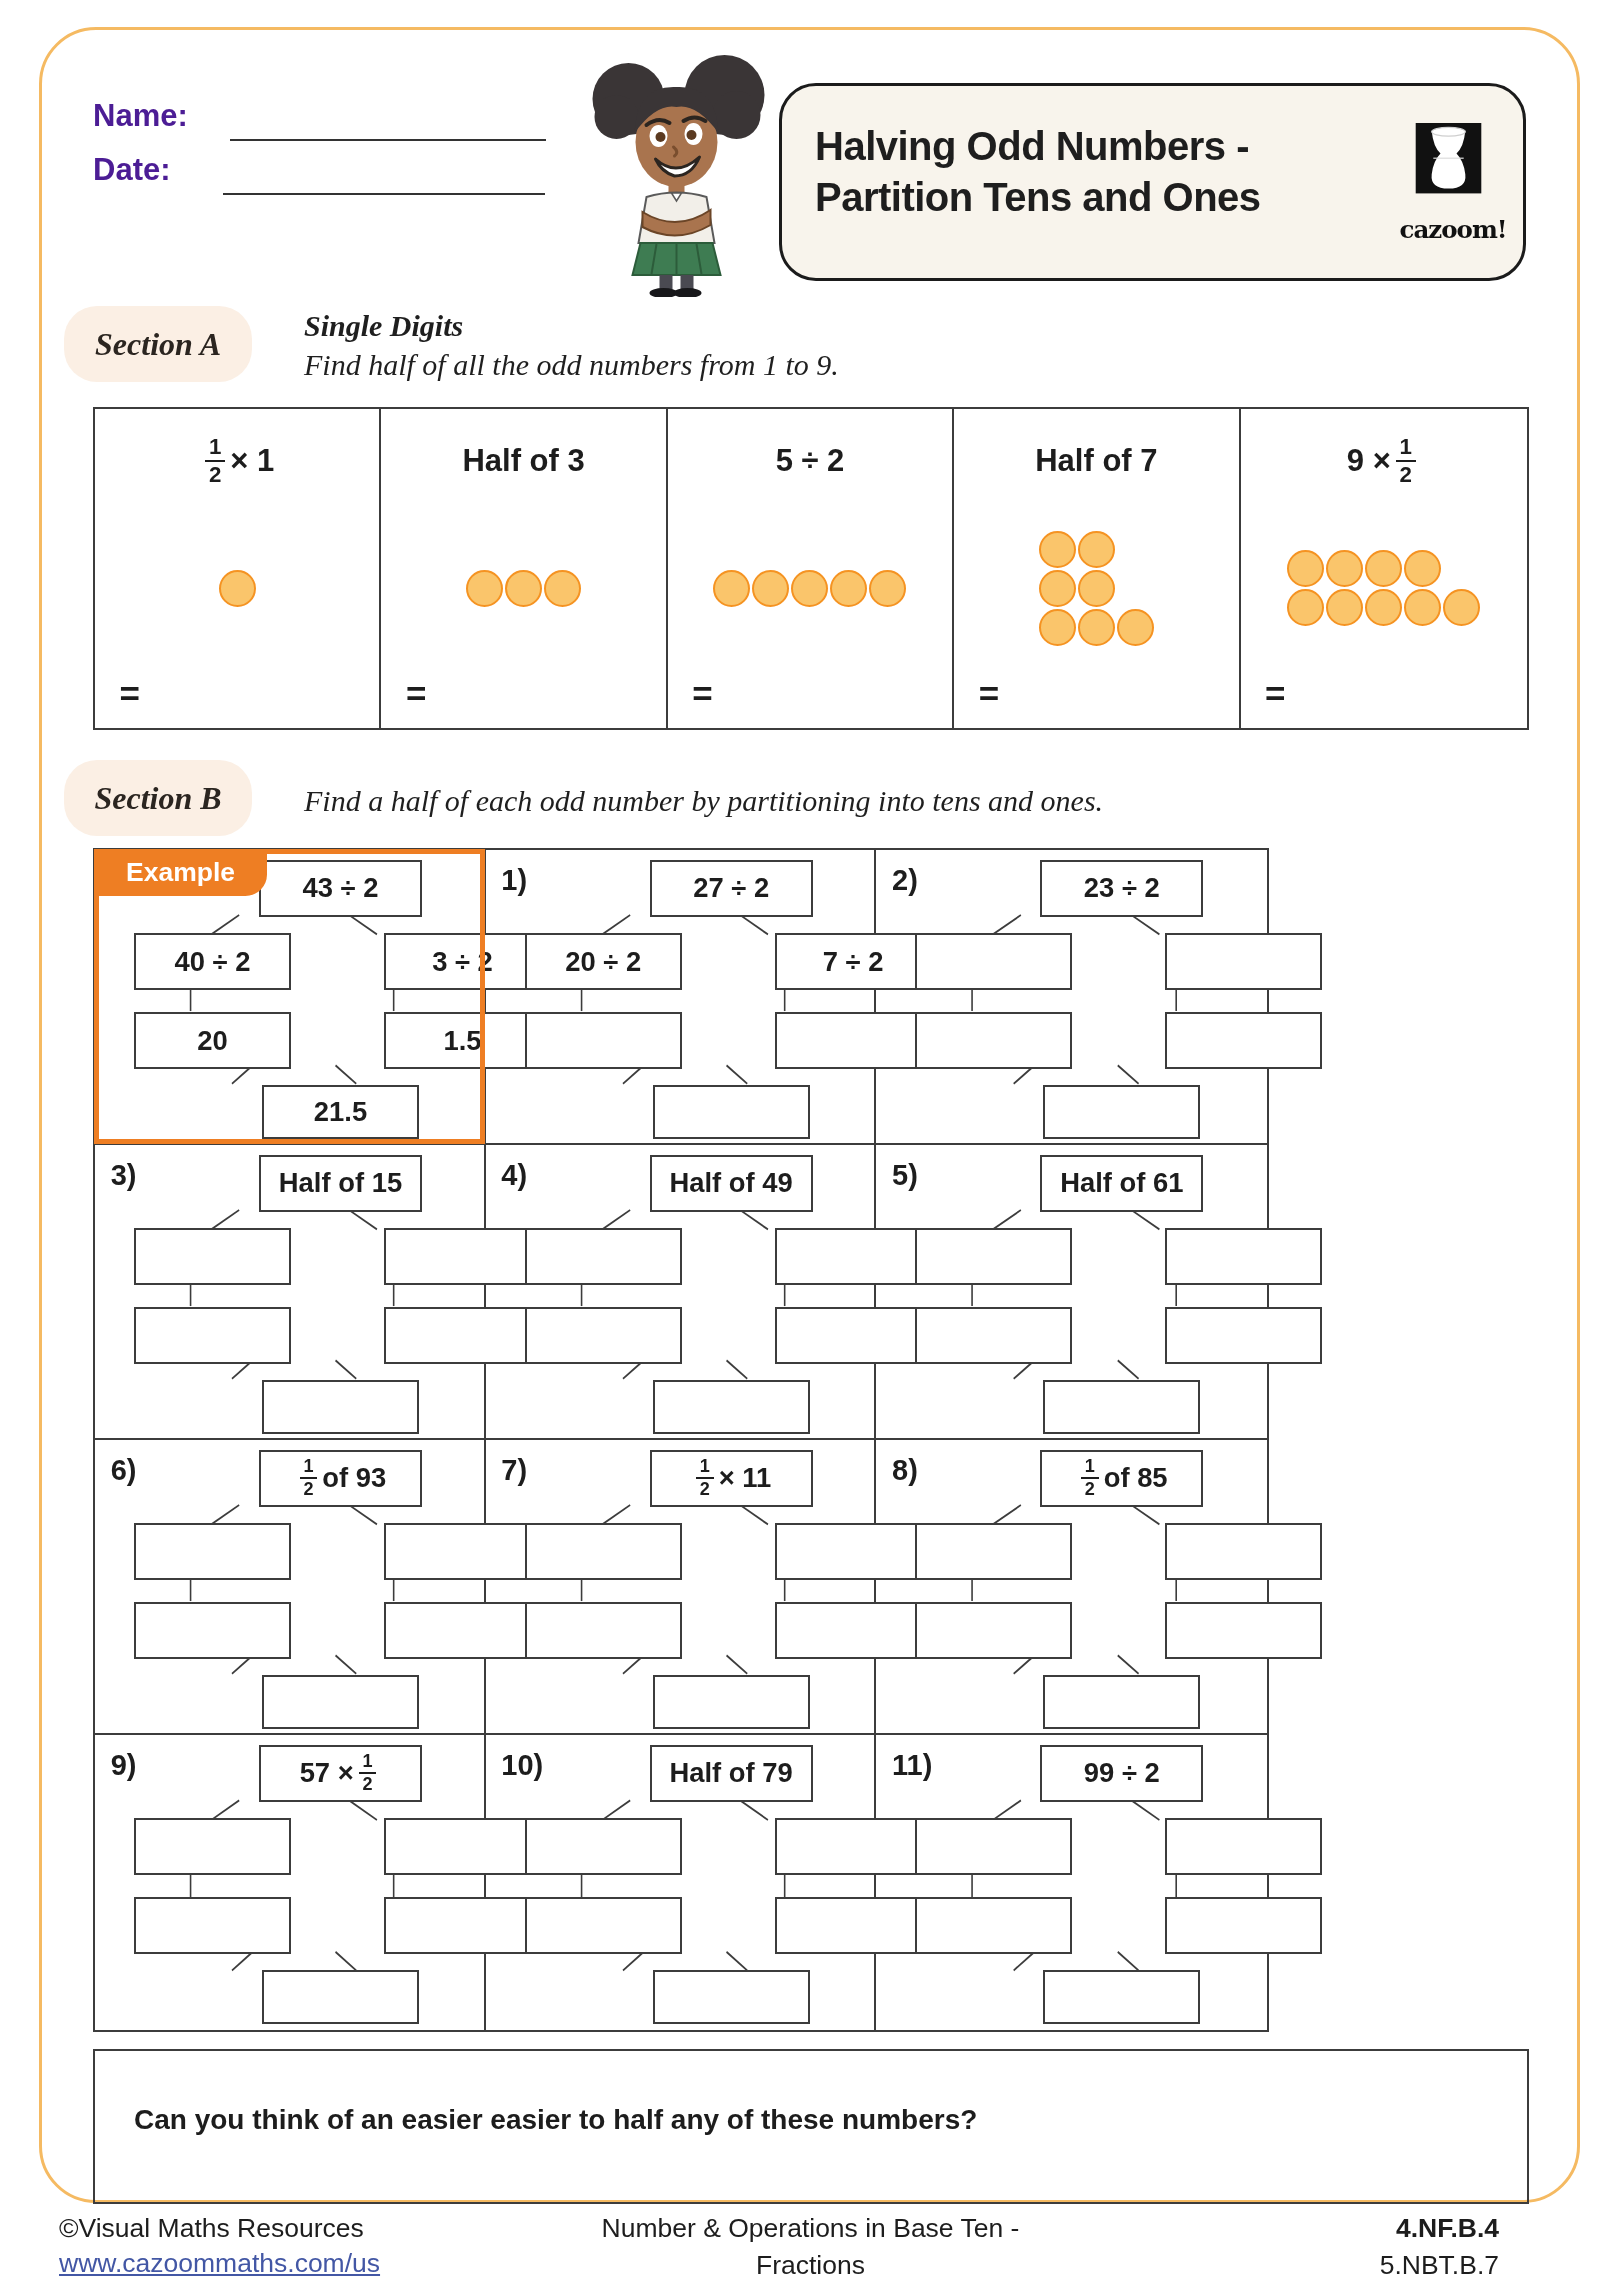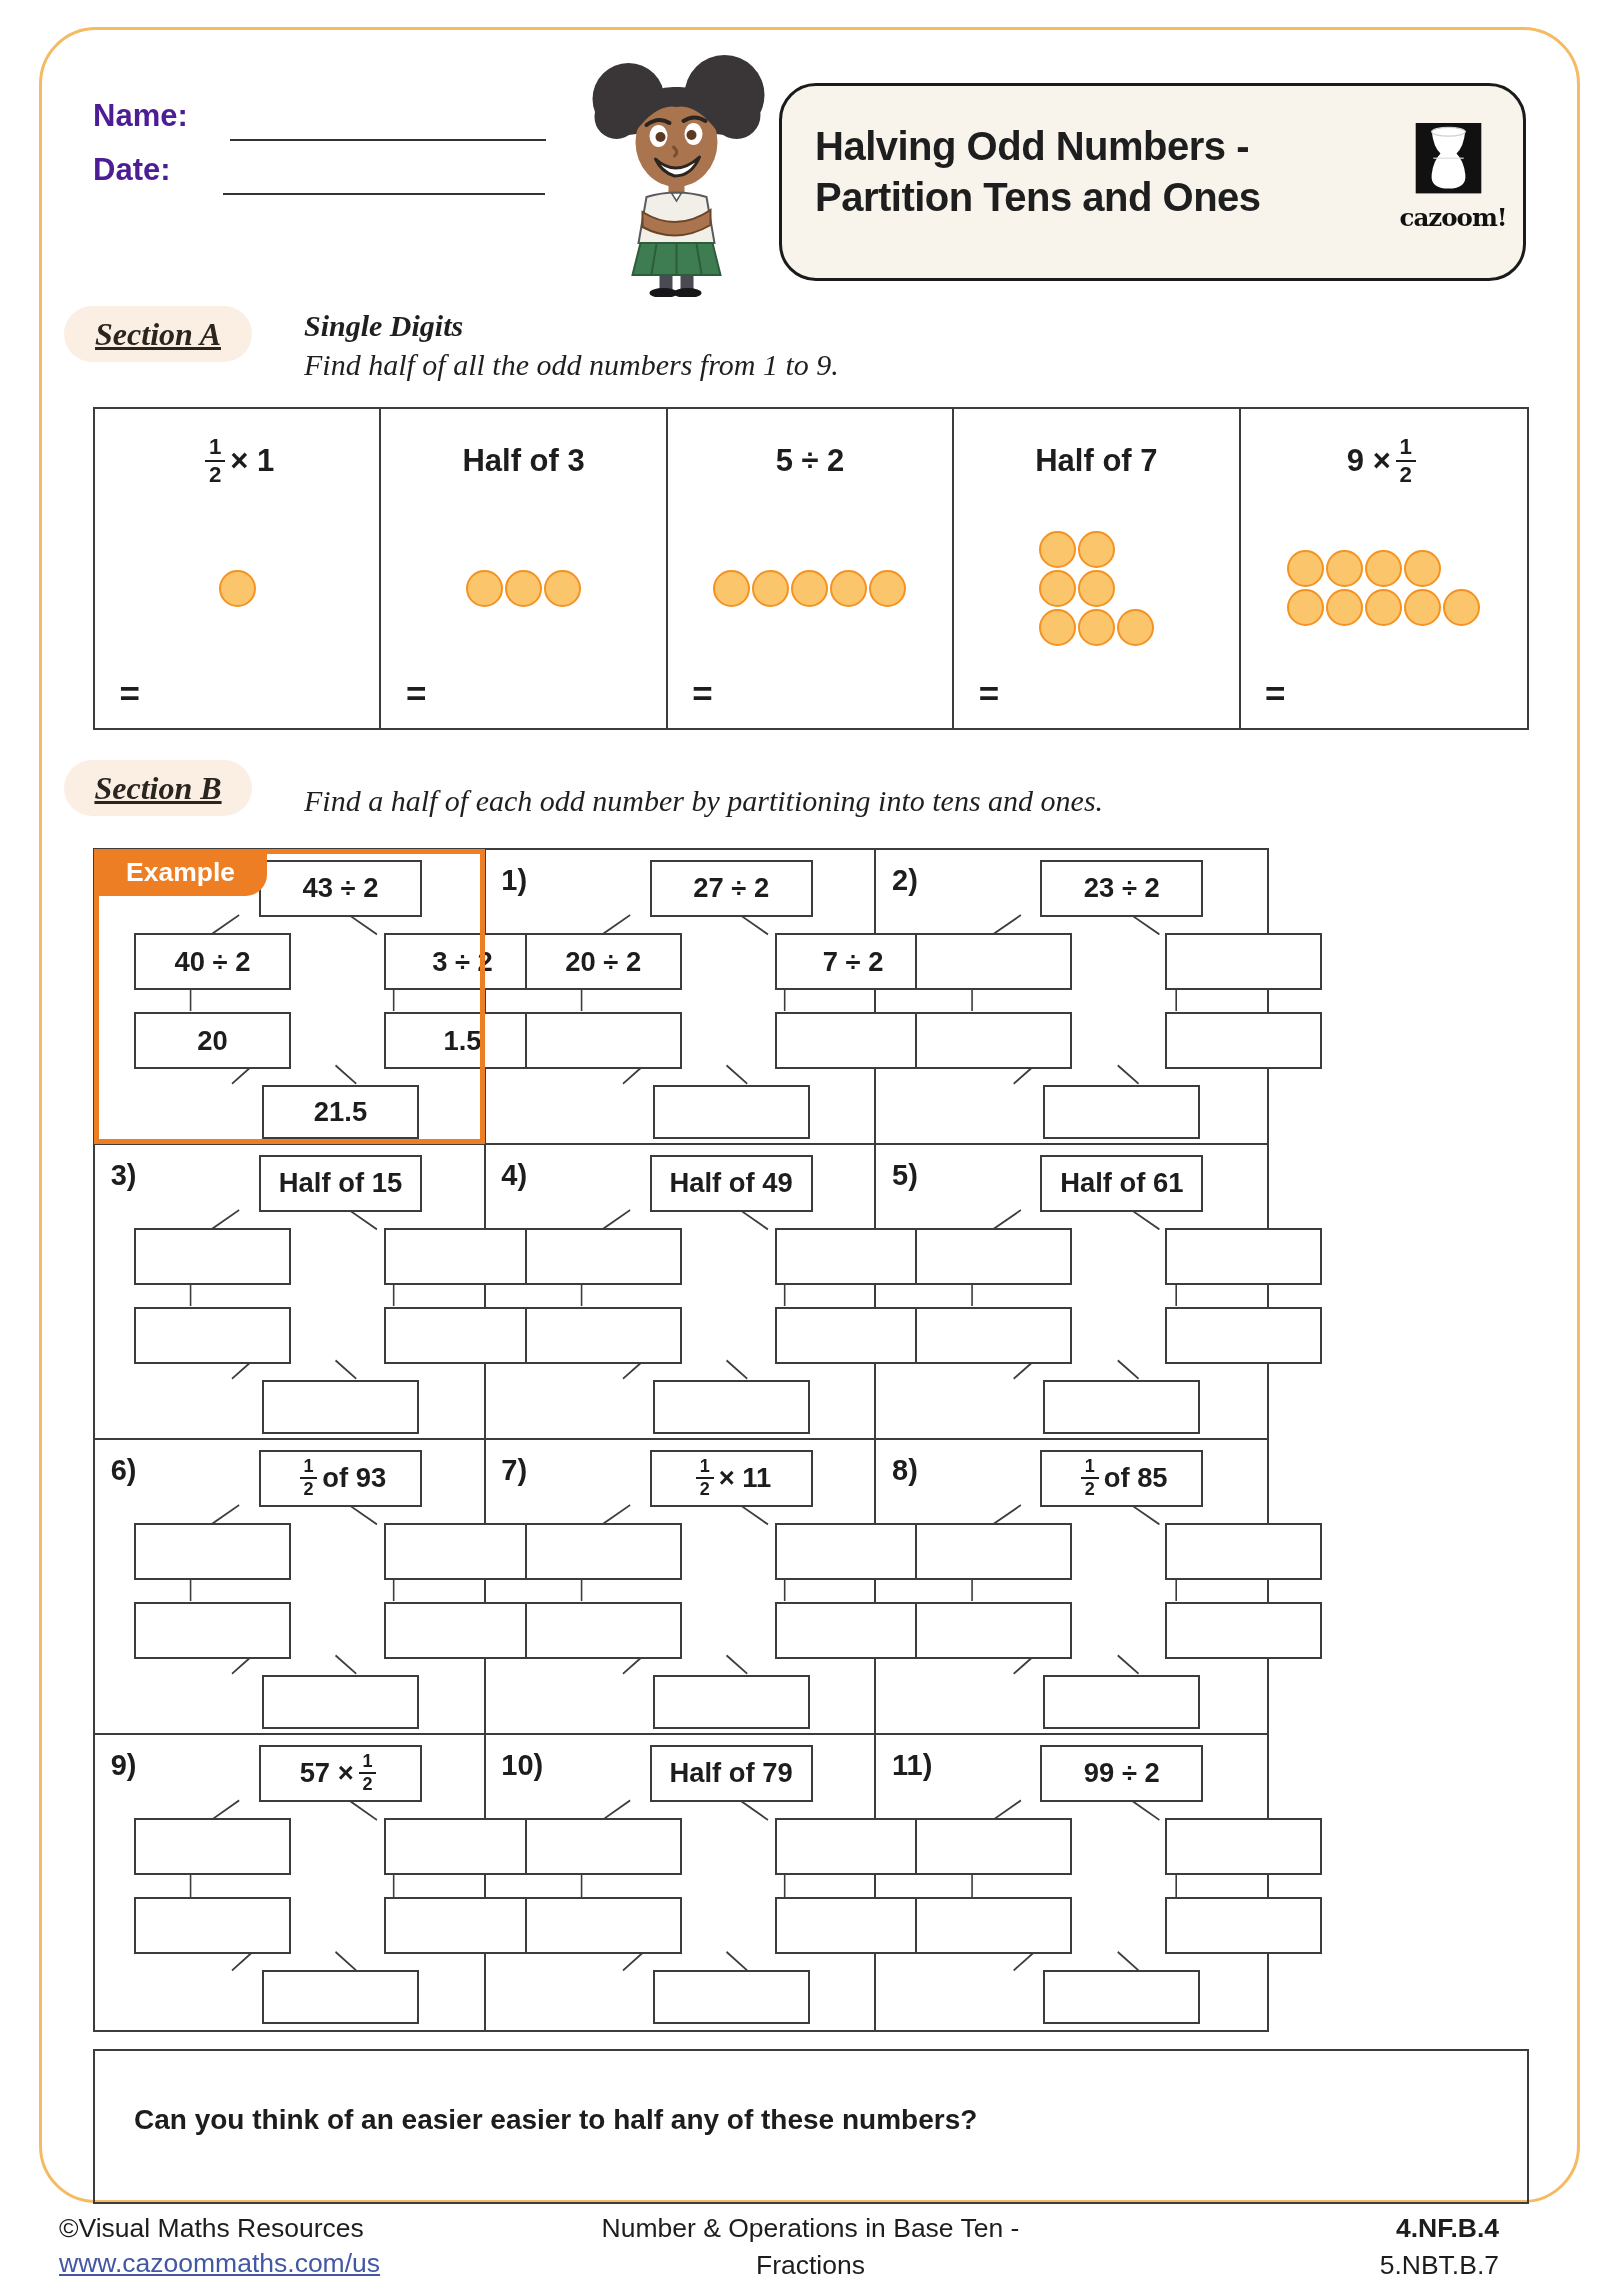--- a/index.html
+++ b/index.html
@@ -22,26 +22,26 @@
   
   .girl{position:absolute;left:576px;top:47px;width:201px;height:250px;}
 
   
   .title-box{position:absolute;left:779px;top:83px;width:747px;height:198px;background:var(--title-bg,#F8F4EC);
              border:3.4px solid #1b1b1b;border-radius:37px;box-sizing:border-box;}
   .title-text{position:absolute;left:33px;top:35px;font:700 40px "Liberation Sans",sans-serif;
               color:#1e1e1e;line-height:1.28;letter-spacing:-0.5px;}
   .logo{position:absolute;right:25.5px;top:37px;width:98px;text-align:center;}
   .logo .mark{display:block;margin:0 auto;}
-  .logo .word{font:700 24.5px "DejaVu Serif",serif;color:#111;margin-top:0;letter-spacing:-1px;}
-
-  
-  .pill{position:absolute;left:64px;width:188px;height:56px;background:var(--pill-bg,#FBEFE4);
+  .logo .word{font:700 24.5px "DejaVu Serif",serif;color:#111;margin-top:12px;letter-spacing:-1px;}
+
+  
+  .pill{position:absolute;left:64px;width:188px;height:76px;background:var(--pill-bg,#FBEFE4);
         border-radius:33px;display:flex;align-items:center;justify-content:center;
-        font:italic 700 32px "Liberation Serif",serif;color:#2b2520;text-decoration:underline;}
+        font:italic 700 32px "Liberation Serif",serif;color:#2b2520;}
   #pill-a{top:306px;}
   #pill-b{top:760px;}
   .serif-h{position:absolute;left:304px;font:italic 700 30px "Liberation Serif",serif;color:#1f1f1f;}
   .serif-i{position:absolute;left:304px;font:italic 400 30px "Liberation Serif",serif;color:#1f1f1f;}
   #sa-heading{top:309px;}
   #sa-instruction{top:348px;}
   #sb-instruction{top:784px;}
 
   
   .a-grid{position:absolute;left:93px;top:407px;width:1436px;height:323px;

